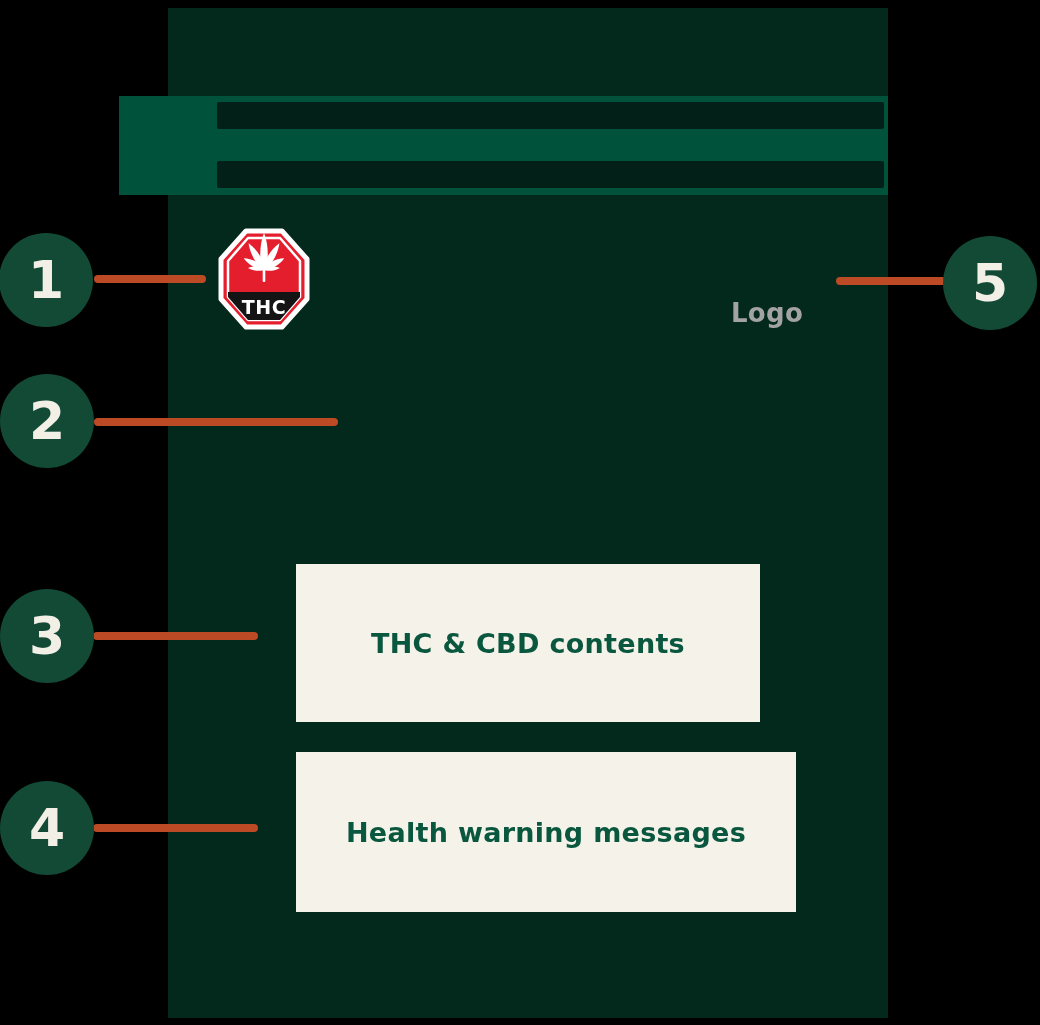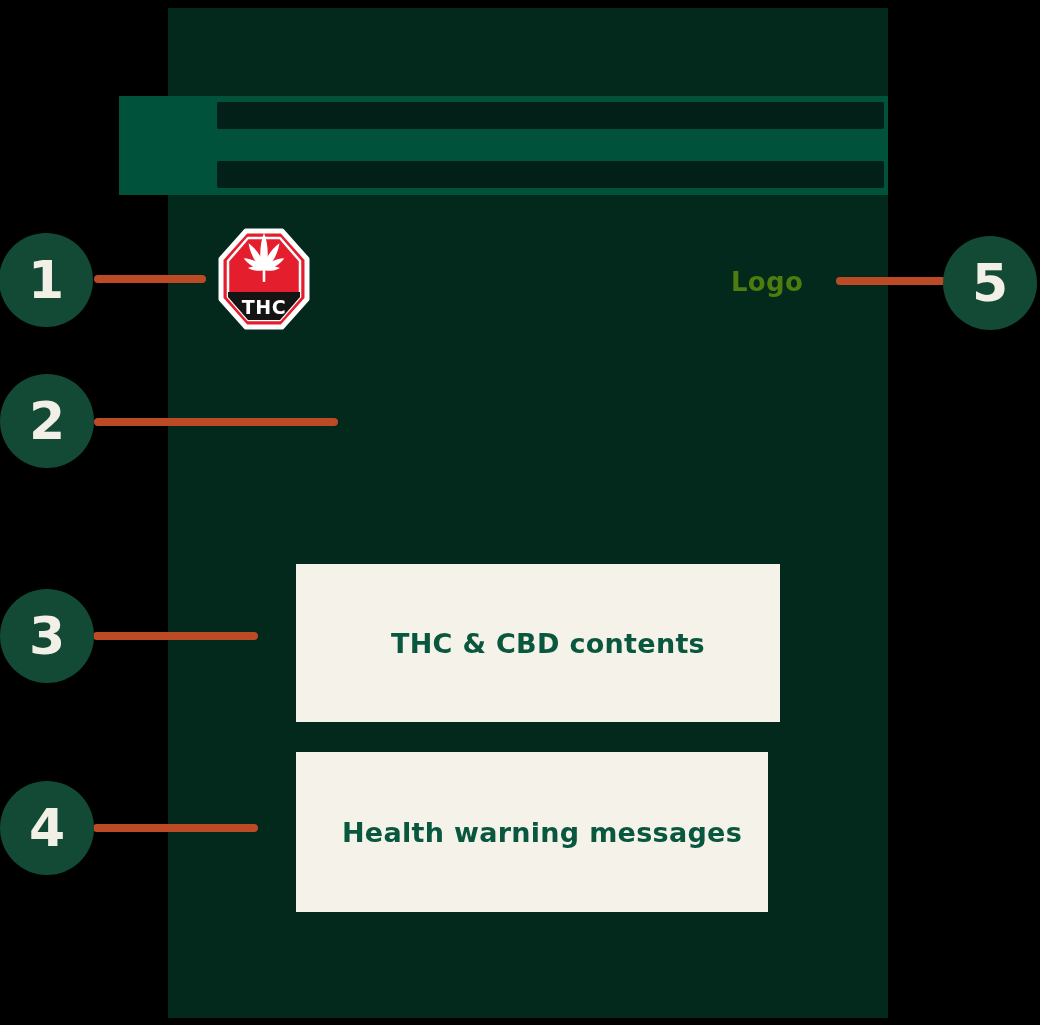--- a/index.html
+++ b/index.html
@@ -41,40 +41,40 @@
   .band-bar.bar2 { top: 65px; }
 
   
   .thc-symbol {
     left: 218px; top: 228px;
     width: 92px; height: 102px;
   }
 
   
   .pkg-label {
-    color: #4d7c0f;
+    color: #a3a3a3;
     font-weight: bold;
     font-size: 26px;
     white-space: nowrap;
     transform: translate(-50%, -50%);
     letter-spacing: 0.3px;
+    margin-top: 31px;
   }
   .logo-label  { left: 767px; top: 282px; }
   .brand-label { left: 524px; top: 422px; }
 
   
   .panel {
     background: #F4F2E9;
     display: flex;
     align-items: center;
     justify-content: center;
-    padding-left: 20px;
   }
   .panel-thc     { left: 296px; top: 564px; width: 464px; height: 158px; }
-  .panel-warning { left: 296px; top: 752px; width: 452px; height: 160px; }
+  .panel-warning { left: 296px; top: 752px; width: 500px; height: 160px; }
   .panel-text {
     color: #0A573F;
     font-weight: bold;
     font-size: 27px;
     letter-spacing: 0.3px;
   }
 
   
   .connector {
     height: 8px;

